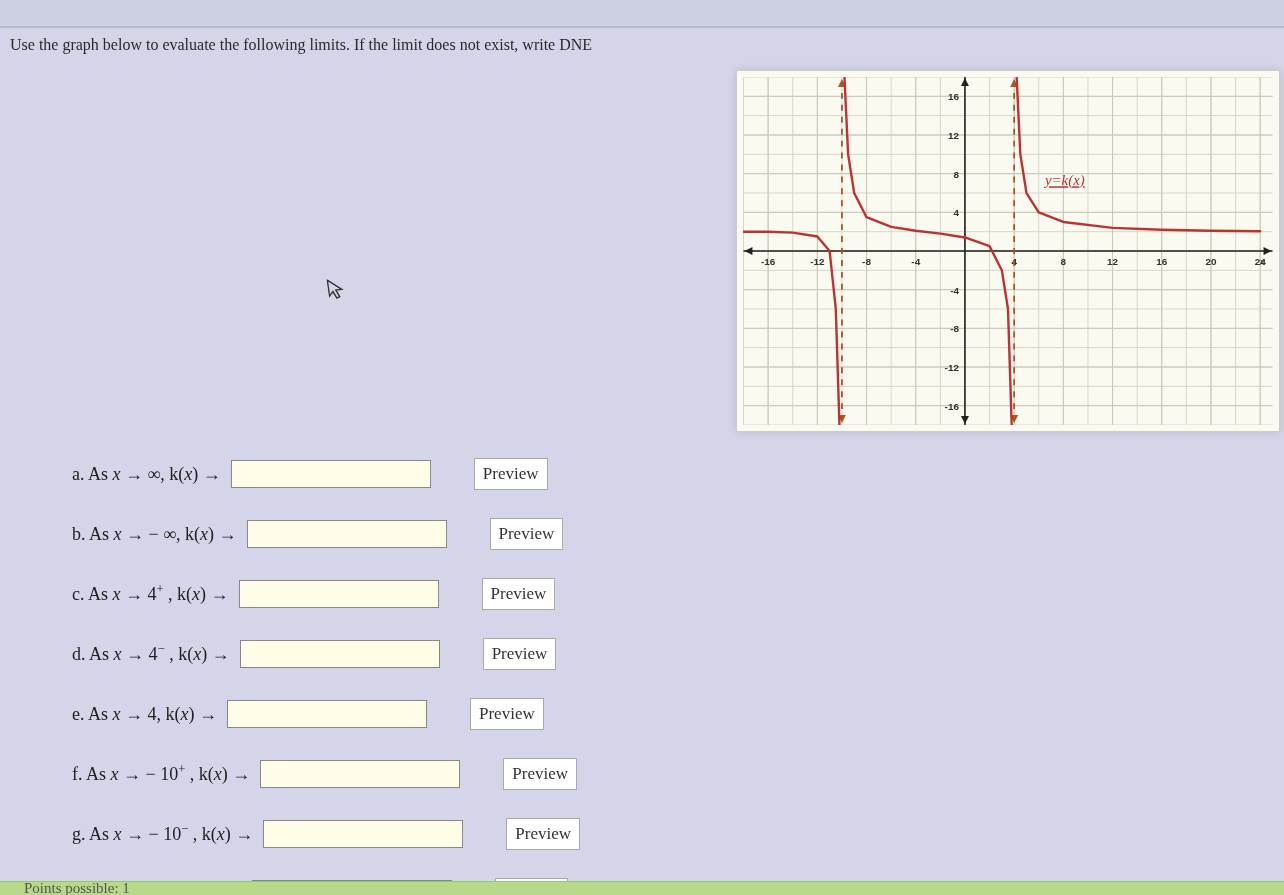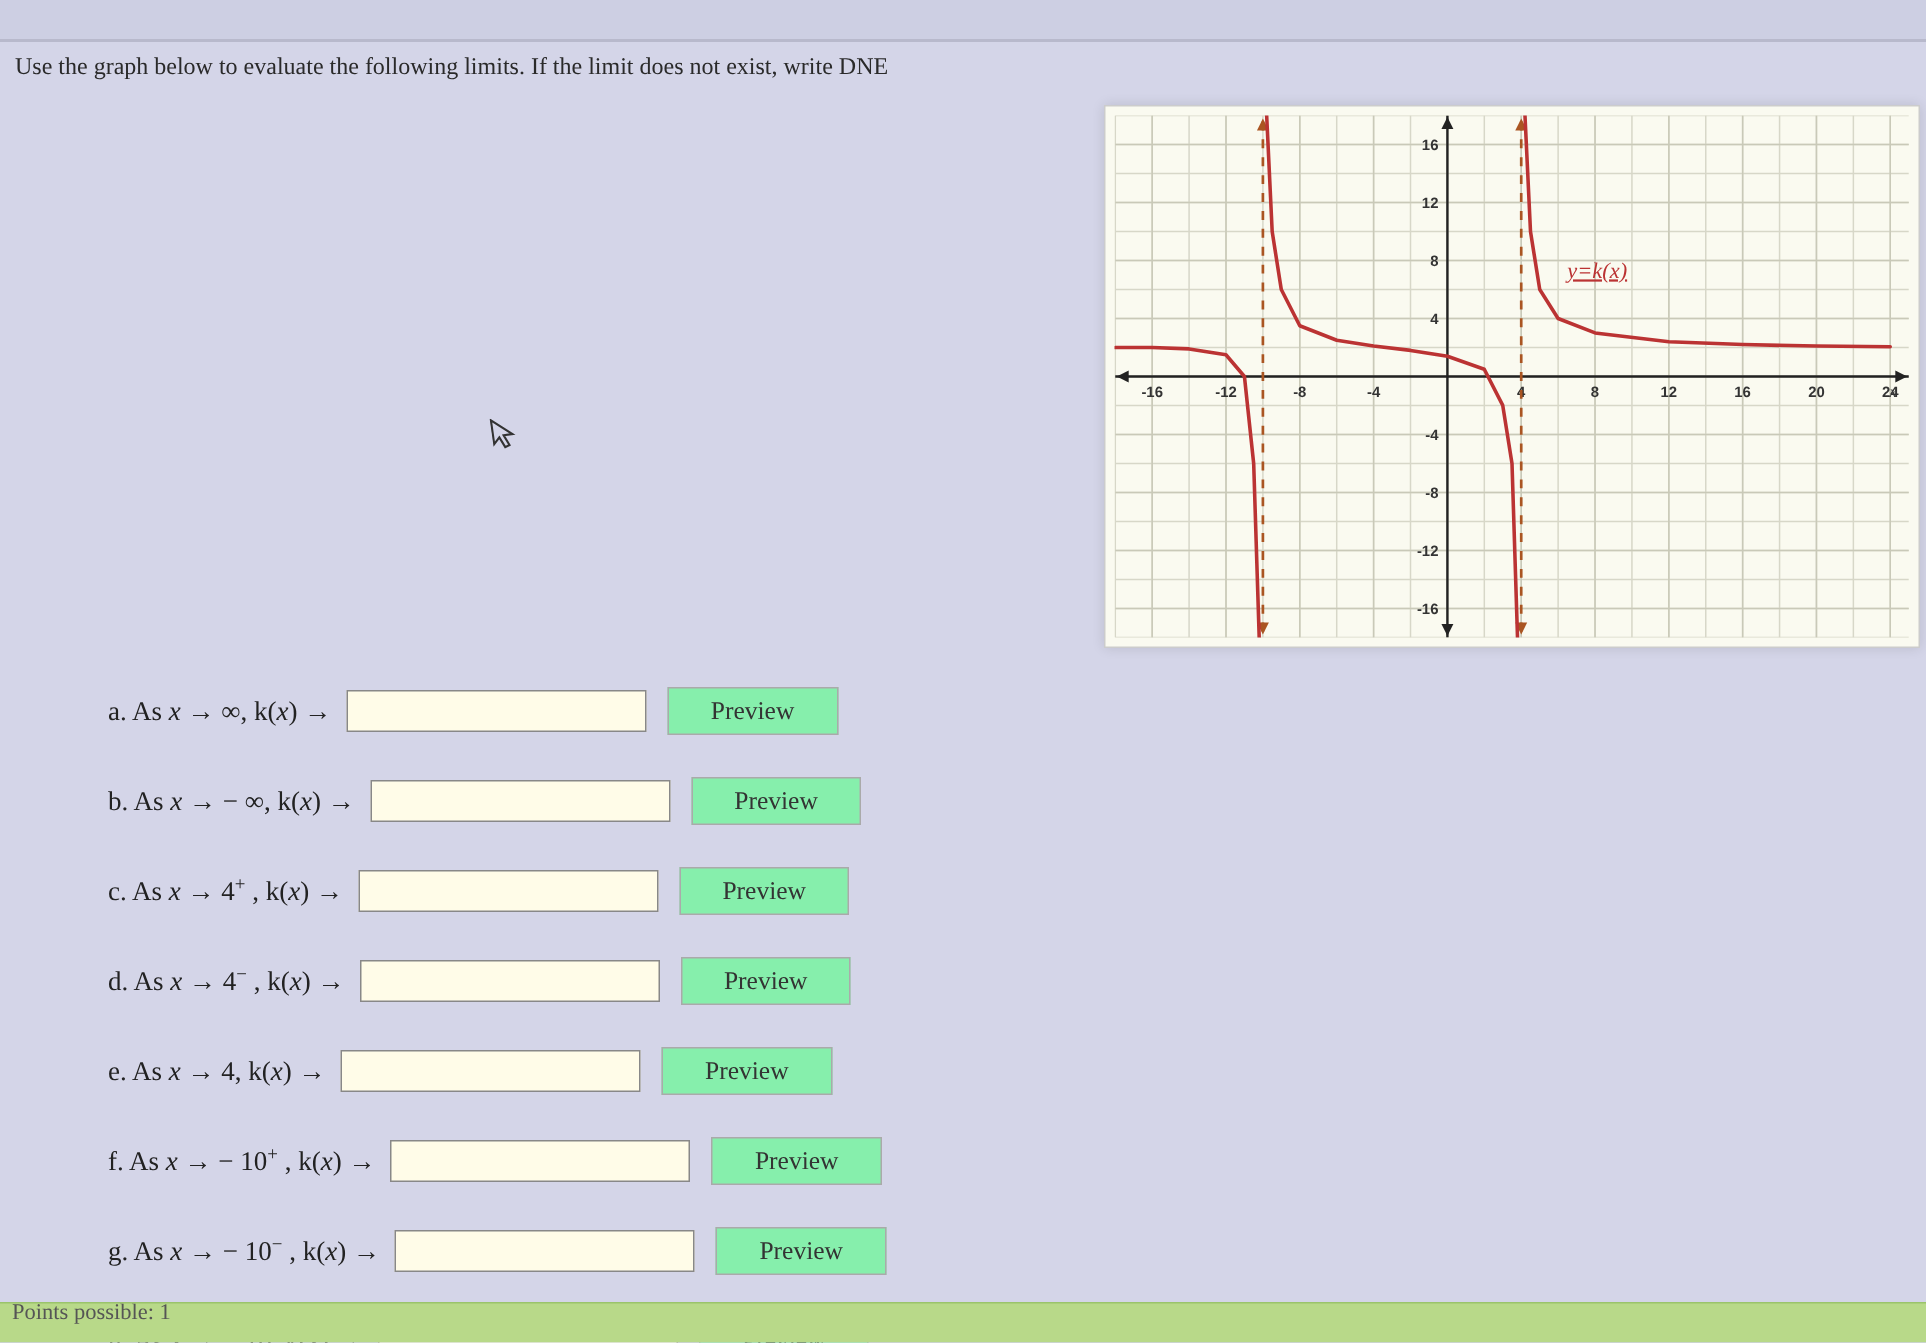--- a/index.html
+++ b/index.html
@@ -73,38 +73,39 @@
     input.answer {
       width: 200px;
       height: 28px;
       background: #fffce8;
       border: 1px solid #888;
       padding: 2px 6px;
       font-size: 15px;
       margin-right: 14px;
     }
     button.preview {
-      background: #86efac;
+      background: #ffffff;
       border: 1px solid #aaa;
-      padding: 5px 28px;
+      padding: 5px 8px;
       font-family: Georgia, serif;
       font-size: 17px;
       color: #333;
       cursor: pointer;
+      margin-left: 29px;
     }
     .points-bar {
       position: absolute;
       bottom: 0;
       left: 0;
       right: 0;
-      height: 27px;
+      height: 14px;
       background: #b8d989;
       color: #555;
       font-size: 15px;
-      padding: 0 8px;
+      padding: 0 24px;
       line-height: 12px;
       border-top: 1px solid #9ac46b;
       overflow: hidden;
     }
   </style>
 </head>
 <body>
 
 <div class="page-border"></div>
 

